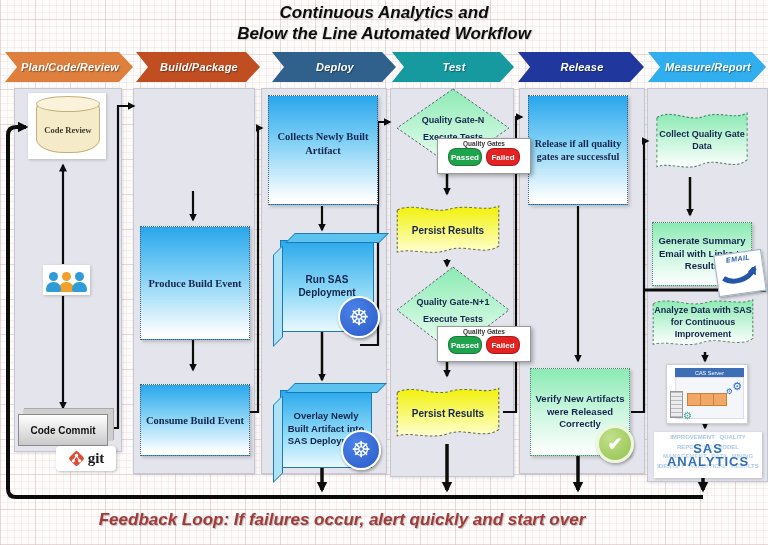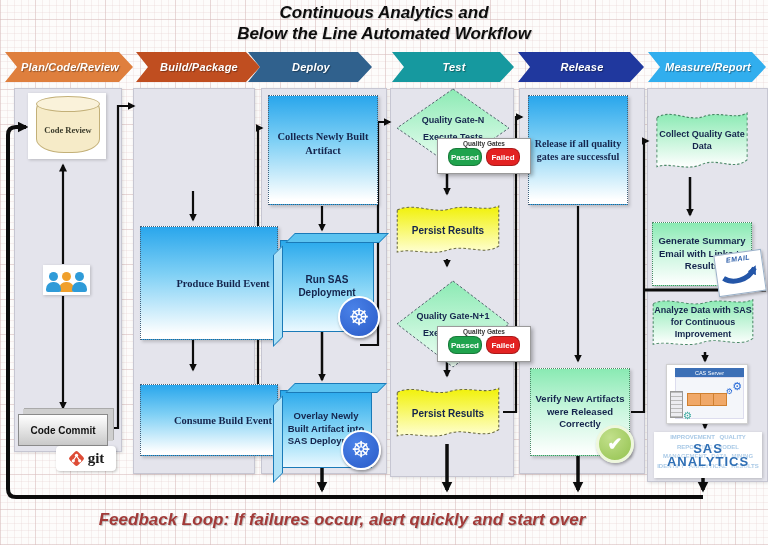--- a/index.html
+++ b/index.html
@@ -17,21 +17,21 @@
     font-weight:bold;font-style:italic;font-size:17px;line-height:1.22;color:#0d0d0d;
     text-shadow:1px 1px 0 rgba(0,0,0,.15);}
   .chev{position:absolute;top:52px;height:30px;display:flex;align-items:center;justify-content:center;
     clip-path:polygon(0 0,calc(100% - 14px) 0,100% 50%,calc(100% - 14px) 100%,0 100%,12px 50%);
     filter:drop-shadow(1px 2px 1px rgba(0,0,0,.25));}
   .chev span{color:#fff;font-weight:bold;font-style:italic;font-size:11px;letter-spacing:.2px;
     text-shadow:1px 1px 1px rgba(0,0,0,.35);padding-left:2px;}
   .panel{position:absolute;top:88px;background:#e4e4ec;border:1px solid #c6c6d2;
     box-shadow:1px 1px 3px rgba(0,0,0,.12);}
   .node{position:absolute;display:flex;align-items:center;justify-content:center;text-align:center;z-index:6;}
-  .rectnode{border:1.4px dotted #44607a;box-shadow:2px 2px 3px rgba(0,0,0,.18);padding-left:28px;}
+  .rectnode{border:1.4px dotted #44607a;box-shadow:2px 2px 3px rgba(0,0,0,.18);}
   .grad-blue{background:linear-gradient(180deg,#29a6ec 0%,#7fd0f5 42%,#ffffff 96%);}
   .grad-gray{background:linear-gradient(180deg,#a2a2a2 0%,#d9d9d9 45%,#fbfbfb 100%);border-color:#4a4a4a;}
   .grad-green{background:linear-gradient(180deg,#8aeab3 0%,#c9f6de 48%,#ffffff 100%);border-color:#4c8a68;}
   .txt-serif{font-family:"Liberation Serif",serif;font-weight:bold;color:#15254d;}
   .txt-sans{font-family:"Liberation Sans",sans-serif;font-weight:bold;color:#15254d;}
   .whitebox{position:absolute;background:#fff;box-shadow:1px 1px 3px rgba(0,0,0,.2);z-index:5;}
   
   .cyl{position:absolute;background:#f6ebc8;border:1px solid #c3b078;border-radius:10px 10px 28px 28px/8px 8px 14px 14px;z-index:6;}
   .cyl .cap{position:absolute;top:-6px;left:-1px;right:-1px;height:14px;background:#faf2da;border:1px solid #c3b078;border-radius:50%;}
   .cyl .clabel{position:absolute;inset:8px 0 0 0;display:flex;align-items:center;justify-content:center;
@@ -103,21 +103,21 @@
     <div>Continuous Analytics and</div>
     <div>Below the Line Automated Workflow</div>
   </div>
 
   <div class="chev" style="left:5px;width:128px;background:#df7f3d;">
       <span>Plan/Code/Review</span>
     </div>
   <div class="chev" style="left:136px;width:124px;background:#c04e20;">
       <span>Build/Package</span>
     </div>
-  <div class="chev" style="left:248px;width:124px;background:#30618d;">
+  <div class="chev" style="left:272px;width:124px;background:#30618d;">
       <span>Deploy</span>
     </div>
   <div class="chev" style="left:392px;width:122px;background:#16999f;">
       <span>Test</span>
     </div>
   <div class="chev" style="left:518px;width:126px;background:#20389e;">
       <span>Release</span>
     </div>
   <div class="chev" style="left:648px;width:118px;background:#31aeee;">
       <span>Measure/Report</span>
@@ -258,21 +258,21 @@
           <linearGradient id="yg1" x1="0" y1="0" x2="0" y2="1">
             <stop offset="0" stop-color="#f1f106"></stop>
             <stop offset="1" stop-color="#ffffd2"></stop>
           </linearGradient>
         </defs>
       <path d="M 3,10 C 18,2 36,14 52,9 C 68,4 84,12 97,6 L 97,46 C 84,56 66,44 50,50 C 34,56 16,48 3,52 Z" fill="url(#yg1)" stroke="#6a6a40" stroke-width="1" stroke-dasharray="2.5,2"></path>
     </svg>
     <div class="flaglabel txt-sans" style="font-size:10px;">Persist Results</div>
   </div>
 
-  <div class="node flagnode dianode" style="left:396px;top:280px;width:114px;height:88px;align-items:center;">
+  <div class="node flagnode dianode" style="left:396px;top:266px;width:114px;height:88px;align-items:center;">
     <svg viewBox="0 0 114 88" preserveAspectRatio="none">
       <defs>
           <linearGradient id="dg2" x1="0" y1="0" x2="0" y2="1">
             <stop offset="0" stop-color="#8ceab4"></stop>
             <stop offset="1" stop-color="#effff5"></stop>
           </linearGradient>
         </defs>
       <polygon points="57,1 113,44 57,87 1,44" fill="url(#dg2)" stroke="#55636f" stroke-width="1" stroke-dasharray="2.5,2"></polygon>
     </svg>
     <div class="dialabel txt-sans" style="font-size:9px;display:flex;flex-direction:column;gap:7px;">

